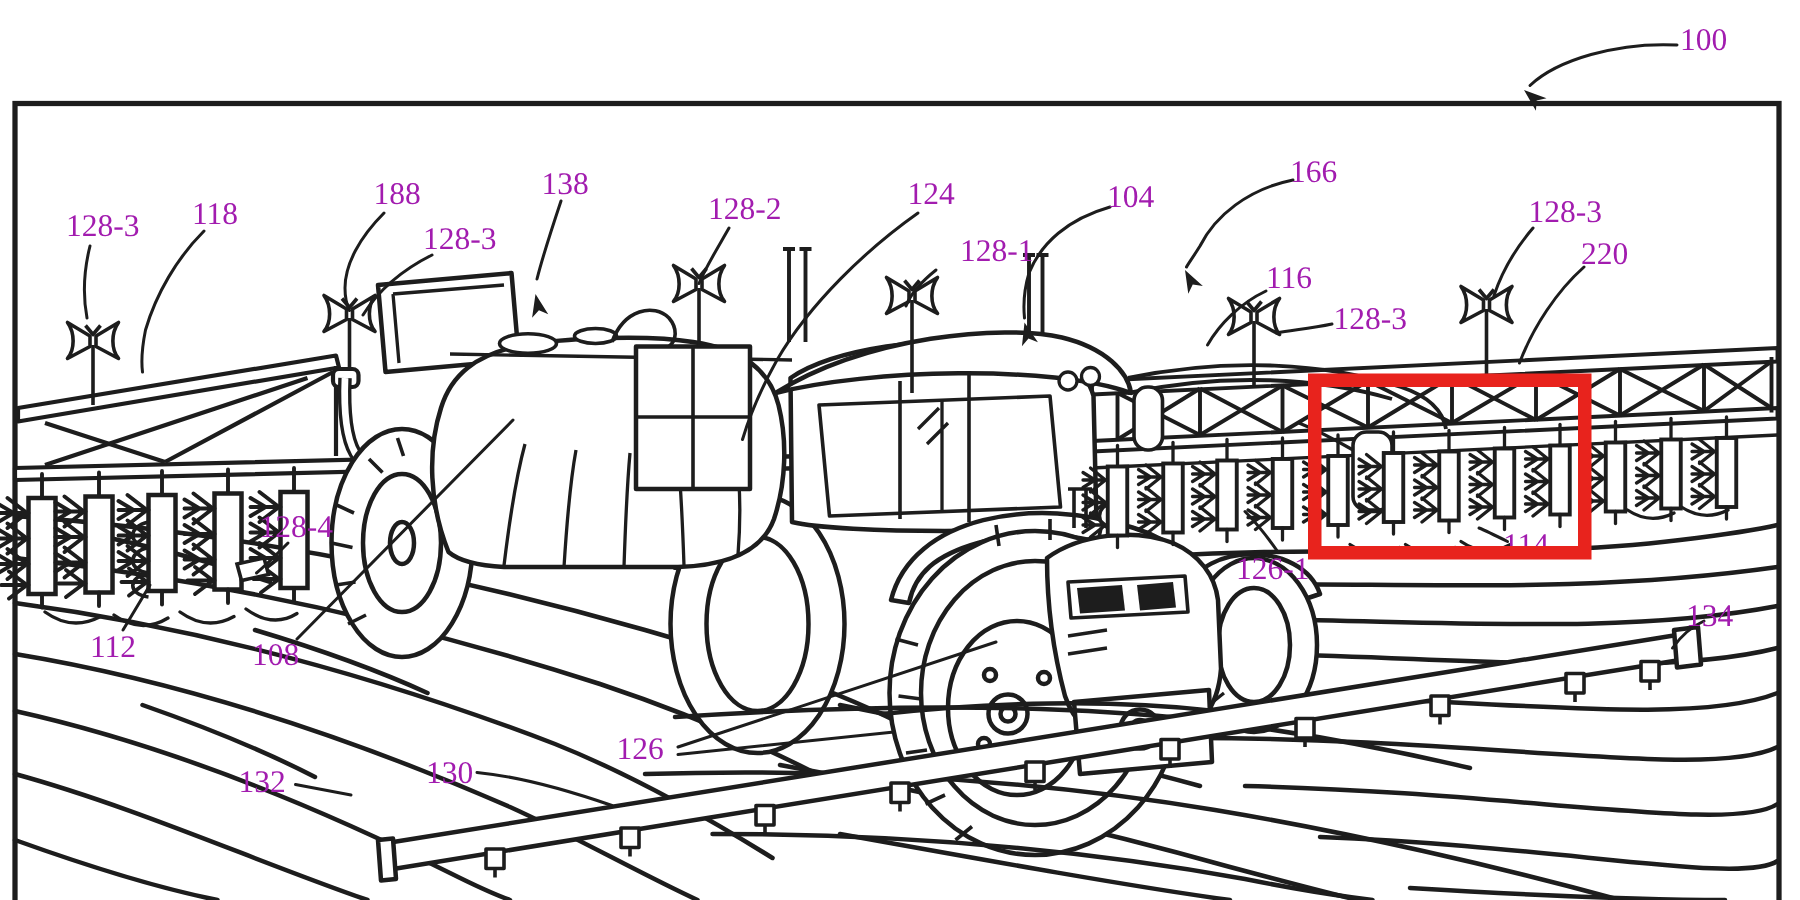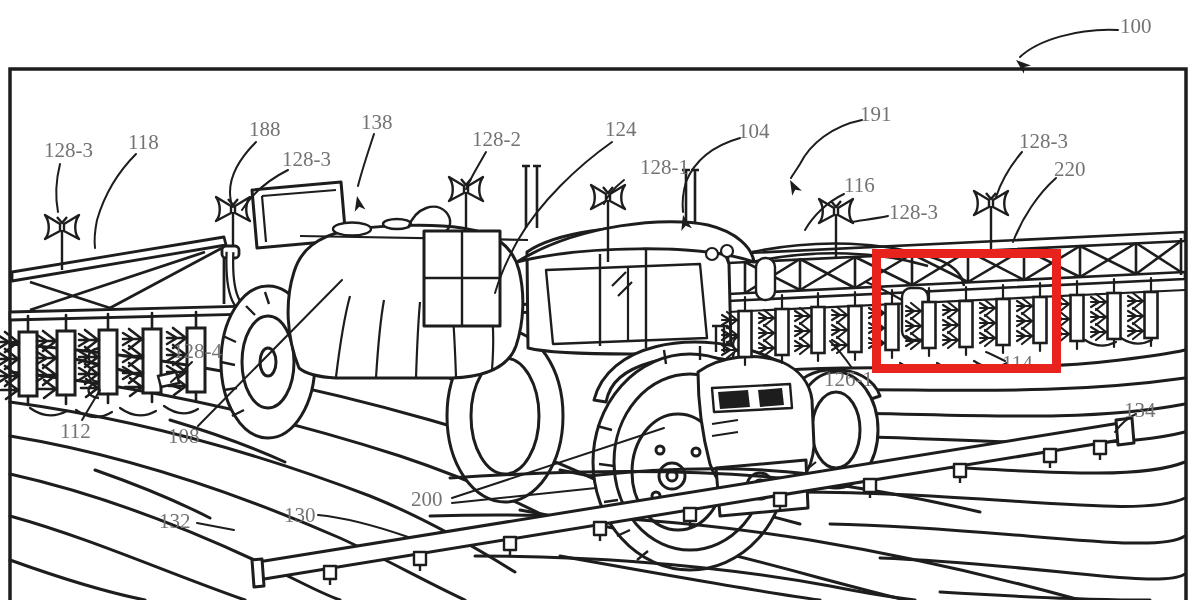--- a/index.html
+++ b/index.html
@@ -1,19 +1,19 @@
 <!DOCTYPE html>
 <html><head>
 <meta charset="utf-8">
 <style>
   html,body{margin:0;padding:0;background:#ffffff;}
   #canvas{position:relative;width:1200px;height:600px;background:#ffffff;overflow:hidden;
           font-family:"Liberation Serif",serif;}
   #drawing{position:absolute;left:0;top:0;z-index:1;}
-  .ref{position:absolute;z-index:2;font-size:21px;line-height:1;color:#737373;white-space:nowrap;}
+  .ref{position:absolute;z-index:2;font-size:21px;line-height:1;color:#a21caf;white-space:nowrap;}
   #highlight-box{position:absolute;z-index:3;box-sizing:border-box;background:transparent;}
 </style>
 </head>
 <body>
 
 <div id="canvas">
 
 <svg id="drawing" width="1200" height="600" viewBox="0 0 1200 600">
   <defs>
     <g id="nozR" stroke="#1d1d1d" stroke-width="2.2" fill="none" stroke-linecap="round">
@@ -263,29 +263,29 @@
   <div class="ref" style="left:1120px;top:16px">100</div>
   <div class="ref" style="left:44px;top:140px">128-3</div>
   <div class="ref" style="left:128px;top:132px">118</div>
   <div class="ref" style="left:249px;top:119px">188</div>
   <div class="ref" style="left:282px;top:149px">128-3</div>
   <div class="ref" style="left:361px;top:112px">138</div>
   <div class="ref" style="left:472px;top:129px">128-2</div>
   <div class="ref" style="left:605px;top:119px">124</div>
   <div class="ref" style="left:640px;top:157px">128-1</div>
   <div class="ref" style="left:738px;top:121px">104</div>
-  <div class="ref" style="left:860px;top:104px">191</div>
+  <div class="ref" style="left:860px;top:104px">166</div>
   <div class="ref" style="left:844px;top:175px">116</div>
   <div class="ref" style="left:889px;top:202px">128-3</div>
   <div class="ref" style="left:1019px;top:131px">128-3</div>
   <div class="ref" style="left:1054px;top:159px">220</div>
   <div class="ref" style="left:173px;top:341px">128-4</div>
   <div class="ref" style="left:60px;top:421px">112</div>
   <div class="ref" style="left:168px;top:426px">108</div>
-  <div class="ref" style="left:411px;top:489px">200</div>
+  <div class="ref" style="left:411px;top:489px">126</div>
   <div class="ref" style="left:284px;top:505px">130</div>
   <div class="ref" style="left:159px;top:511px">132</div>
   <div class="ref" style="left:824px;top:369px">126-1</div>
   <div class="ref" style="left:1002px;top:353px">114</div>
   <div class="ref" style="left:1124px;top:400px">134</div>
 
   <div id="highlight-box" style="left:872px;top:249px;width:189px;height:124px;border:9px solid #e8231d;"></div>
 
 </div>
 

